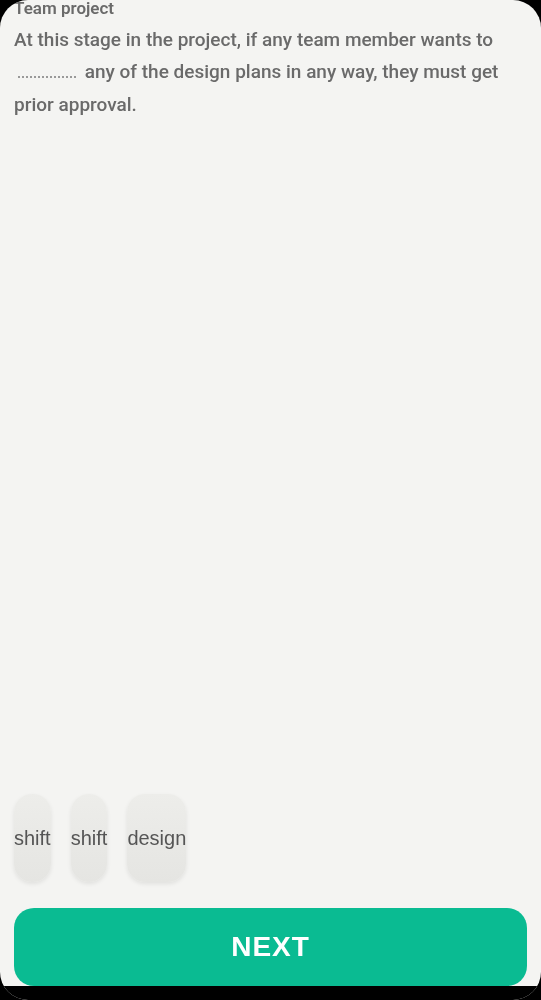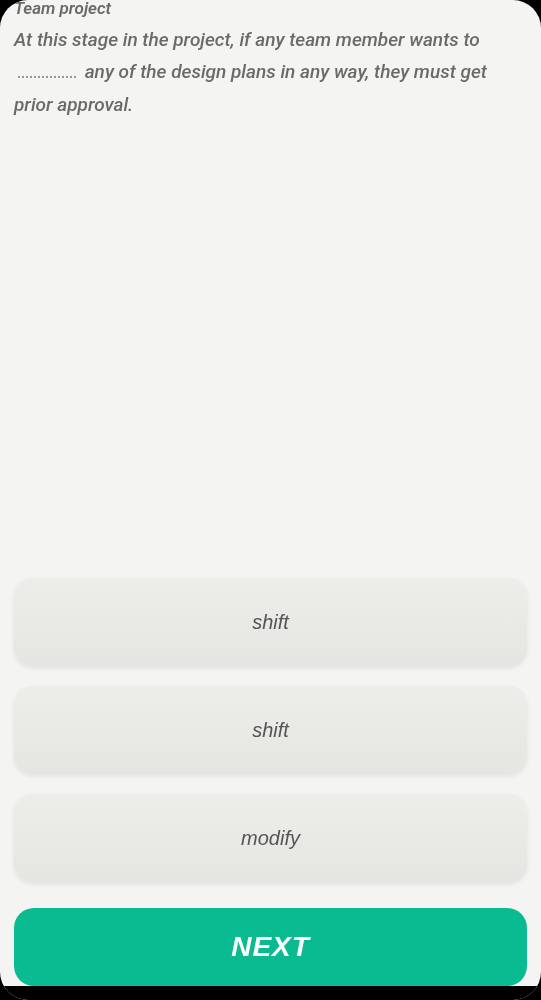--- a/index.html
+++ b/index.html
@@ -1,19 +1,18 @@
 <!DOCTYPE html>
 <html><head>
   <meta charset="utf-8">
   <style>
     * {
       margin: 0;
       padding: 0;
       box-sizing: border-box;
-      font-style: italic;
     }
     body {
       font-family: -apple-system, BlinkMacSystemFont, 'Segoe UI', Roboto, sans-serif;
       background: #000;
       width: 541px;
       height: 1000px;
       display: flex;
       align-items: center;
       justify-content: center;
     }
@@ -47,21 +46,21 @@
     }
     .blank {
       display: inline-block;
       border-bottom: 2px dotted #999;
       width: 58px;
       vertical-align: baseline;
       margin: 0 4px;
     }
     .options {
       display: flex;
-      flex-direction: column;
+      flex-direction: row;
       gap: 20px;
       margin-top: 20px;
     }
     .option-button {
       background: linear-gradient(180deg, #ededea 0%, #e5e5e2 100%);
       border: none;
       border-radius: 18px;
       height: 88px;
       display: flex;
       align-items: center;
@@ -107,21 +106,21 @@
   </div>
 
   <div class="options">
     <button class="option-button">
       <span>shift</span>
     </button>
     <button class="option-button">
       <span>shift</span>
     </button>
     <button class="option-button">
-      <span>modify</span>
+      <span>design</span>
     </button>
   </div>
 
   <button class="next-button">
     <span>NEXT</span>
   </button>
 
   <div class="bottom-black"></div>
 </div>
 

